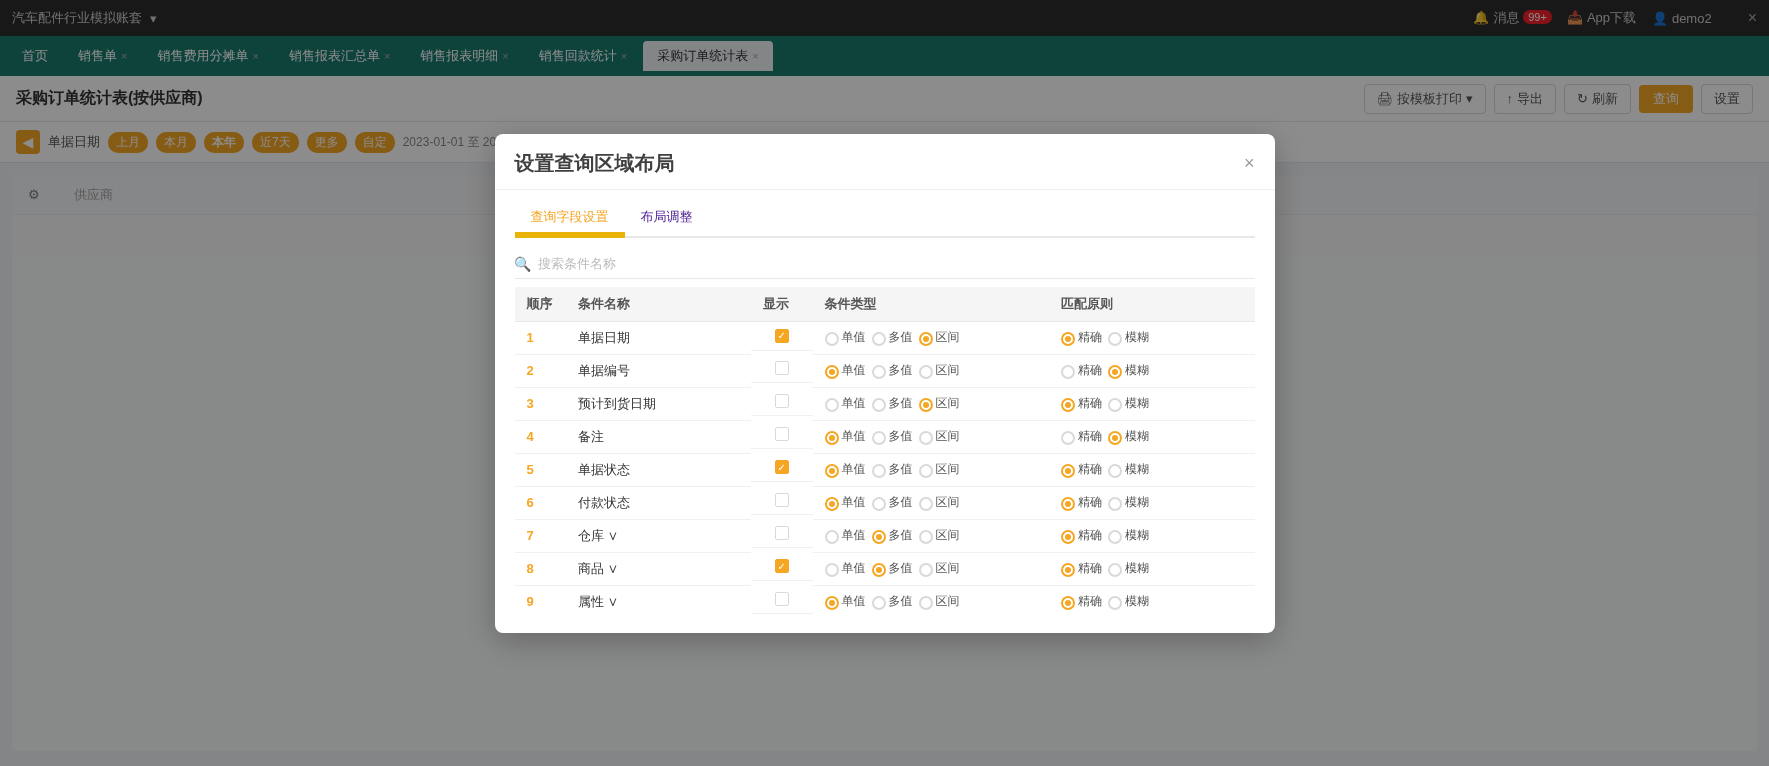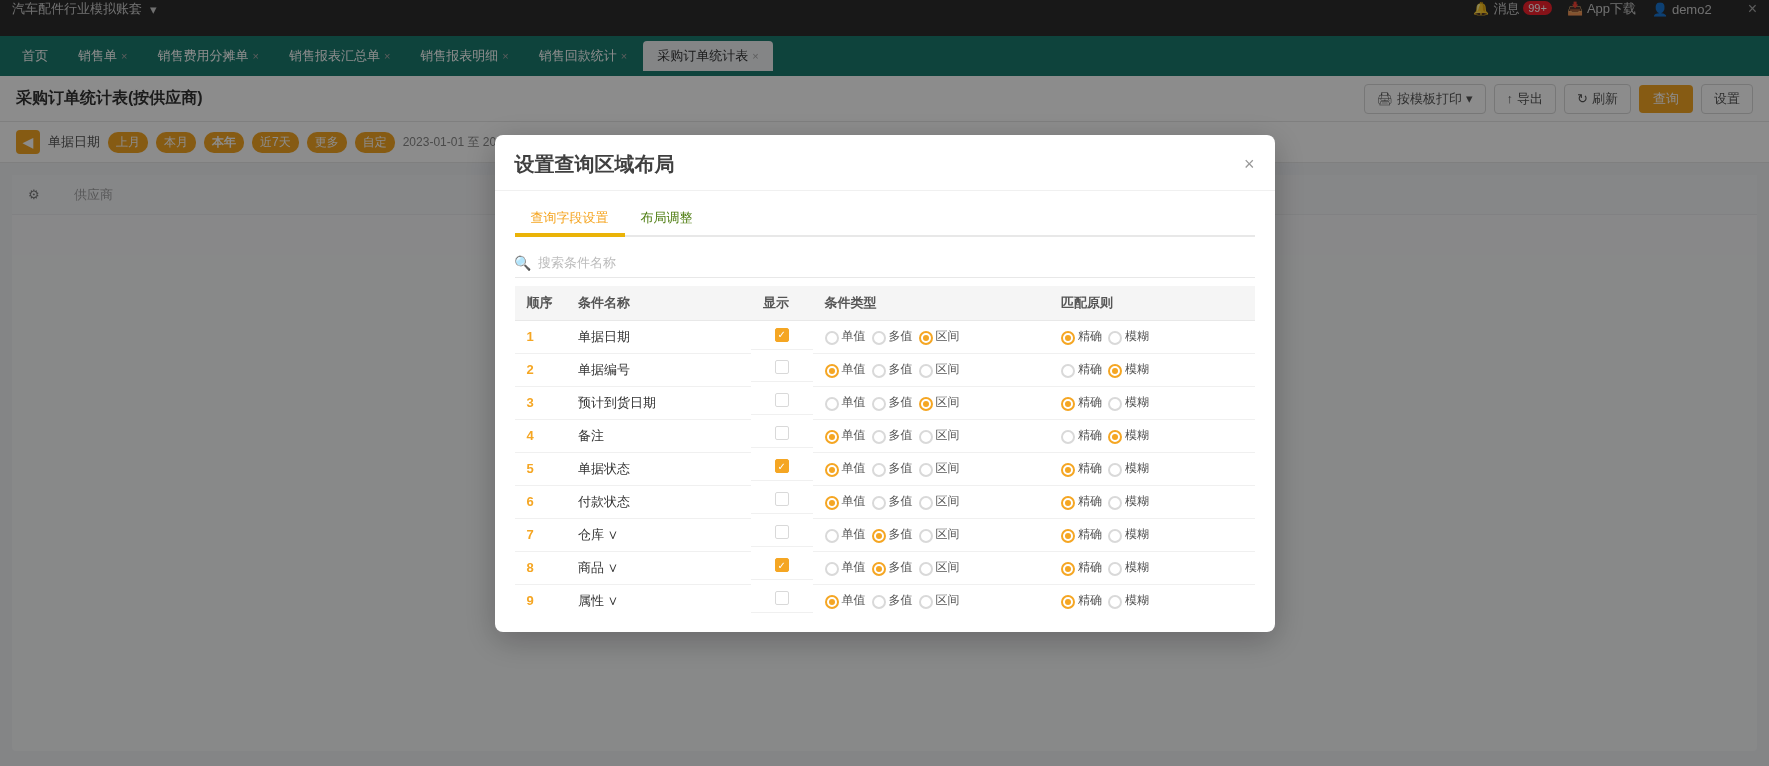--- a/index.html
+++ b/index.html
@@ -3,21 +3,21 @@
   <meta charset="utf-8">
   <style>
     * { box-sizing: border-box; margin: 0; padding: 0; }
     body { font-family: "Microsoft YaHei", "PingFang SC", sans-serif; font-size: 13px; background: #f0f2f5; overflow: hidden; }
 
     
     .topbar {
       height: 36px;
       background: #2d2d2d;
       display: flex;
-      align-items: flex-start;
+      align-items: center;
       justify-content: space-between;
       padding: 0 12px;
       color: #ccc;
     }
     .topbar-left { display: flex; align-items: center; gap: 8px; font-size: 13px; }
     .topbar-right { display: flex; align-items: center; gap: 16px; font-size: 13px; margin-left: 41px; }
     .badge-red {
       background: #f5222d;
       color: #fff;
       border-radius: 8px;
@@ -135,25 +135,25 @@
     .dialog-title { font-size: 20px; font-weight: bold; color: #404040; }
     .dialog-close { font-size: 18px; color: #999; cursor: pointer; line-height: 1; }
     .dialog-body { flex: 1; overflow: hidden; display: flex; flex-direction: column; padding: 0 20px 16px; }
 
     
     .dialog-tabs { display: flex; border-bottom: 2px solid #e8e8e8; margin-bottom: 12px; padding-top: 12px; }
     .dialog-tab {
       padding: 6px 16px;
       cursor: pointer;
       font-size: 13px;
-      color: #4d7c0f;
+      color: #4c1d95;
       border-bottom: 2px solid transparent;
       margin-bottom: -2px;
     }
-    .dialog-tab.active { color: #f5a623; border-bottom: 4px solid #eab308; }
+    .dialog-tab.active { color: #f5a623; border-bottom: 6px solid #eab308; }
 
     
     .search-bar {
       display: flex;
       align-items: center;
       border-bottom: 1px solid #e8e8e8;
       padding: 6px 0;
       margin-bottom: 8px;
     }
     .search-icon-wrap { color: #aaa; font-size: 14px; margin-right: 6px; }

